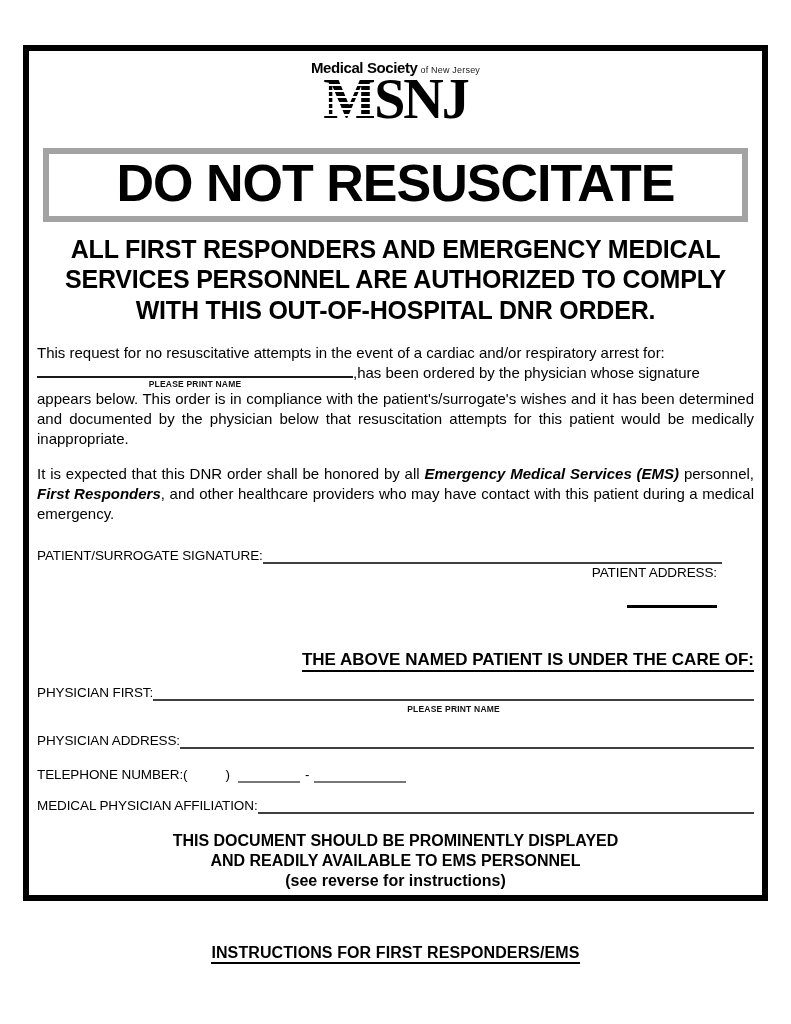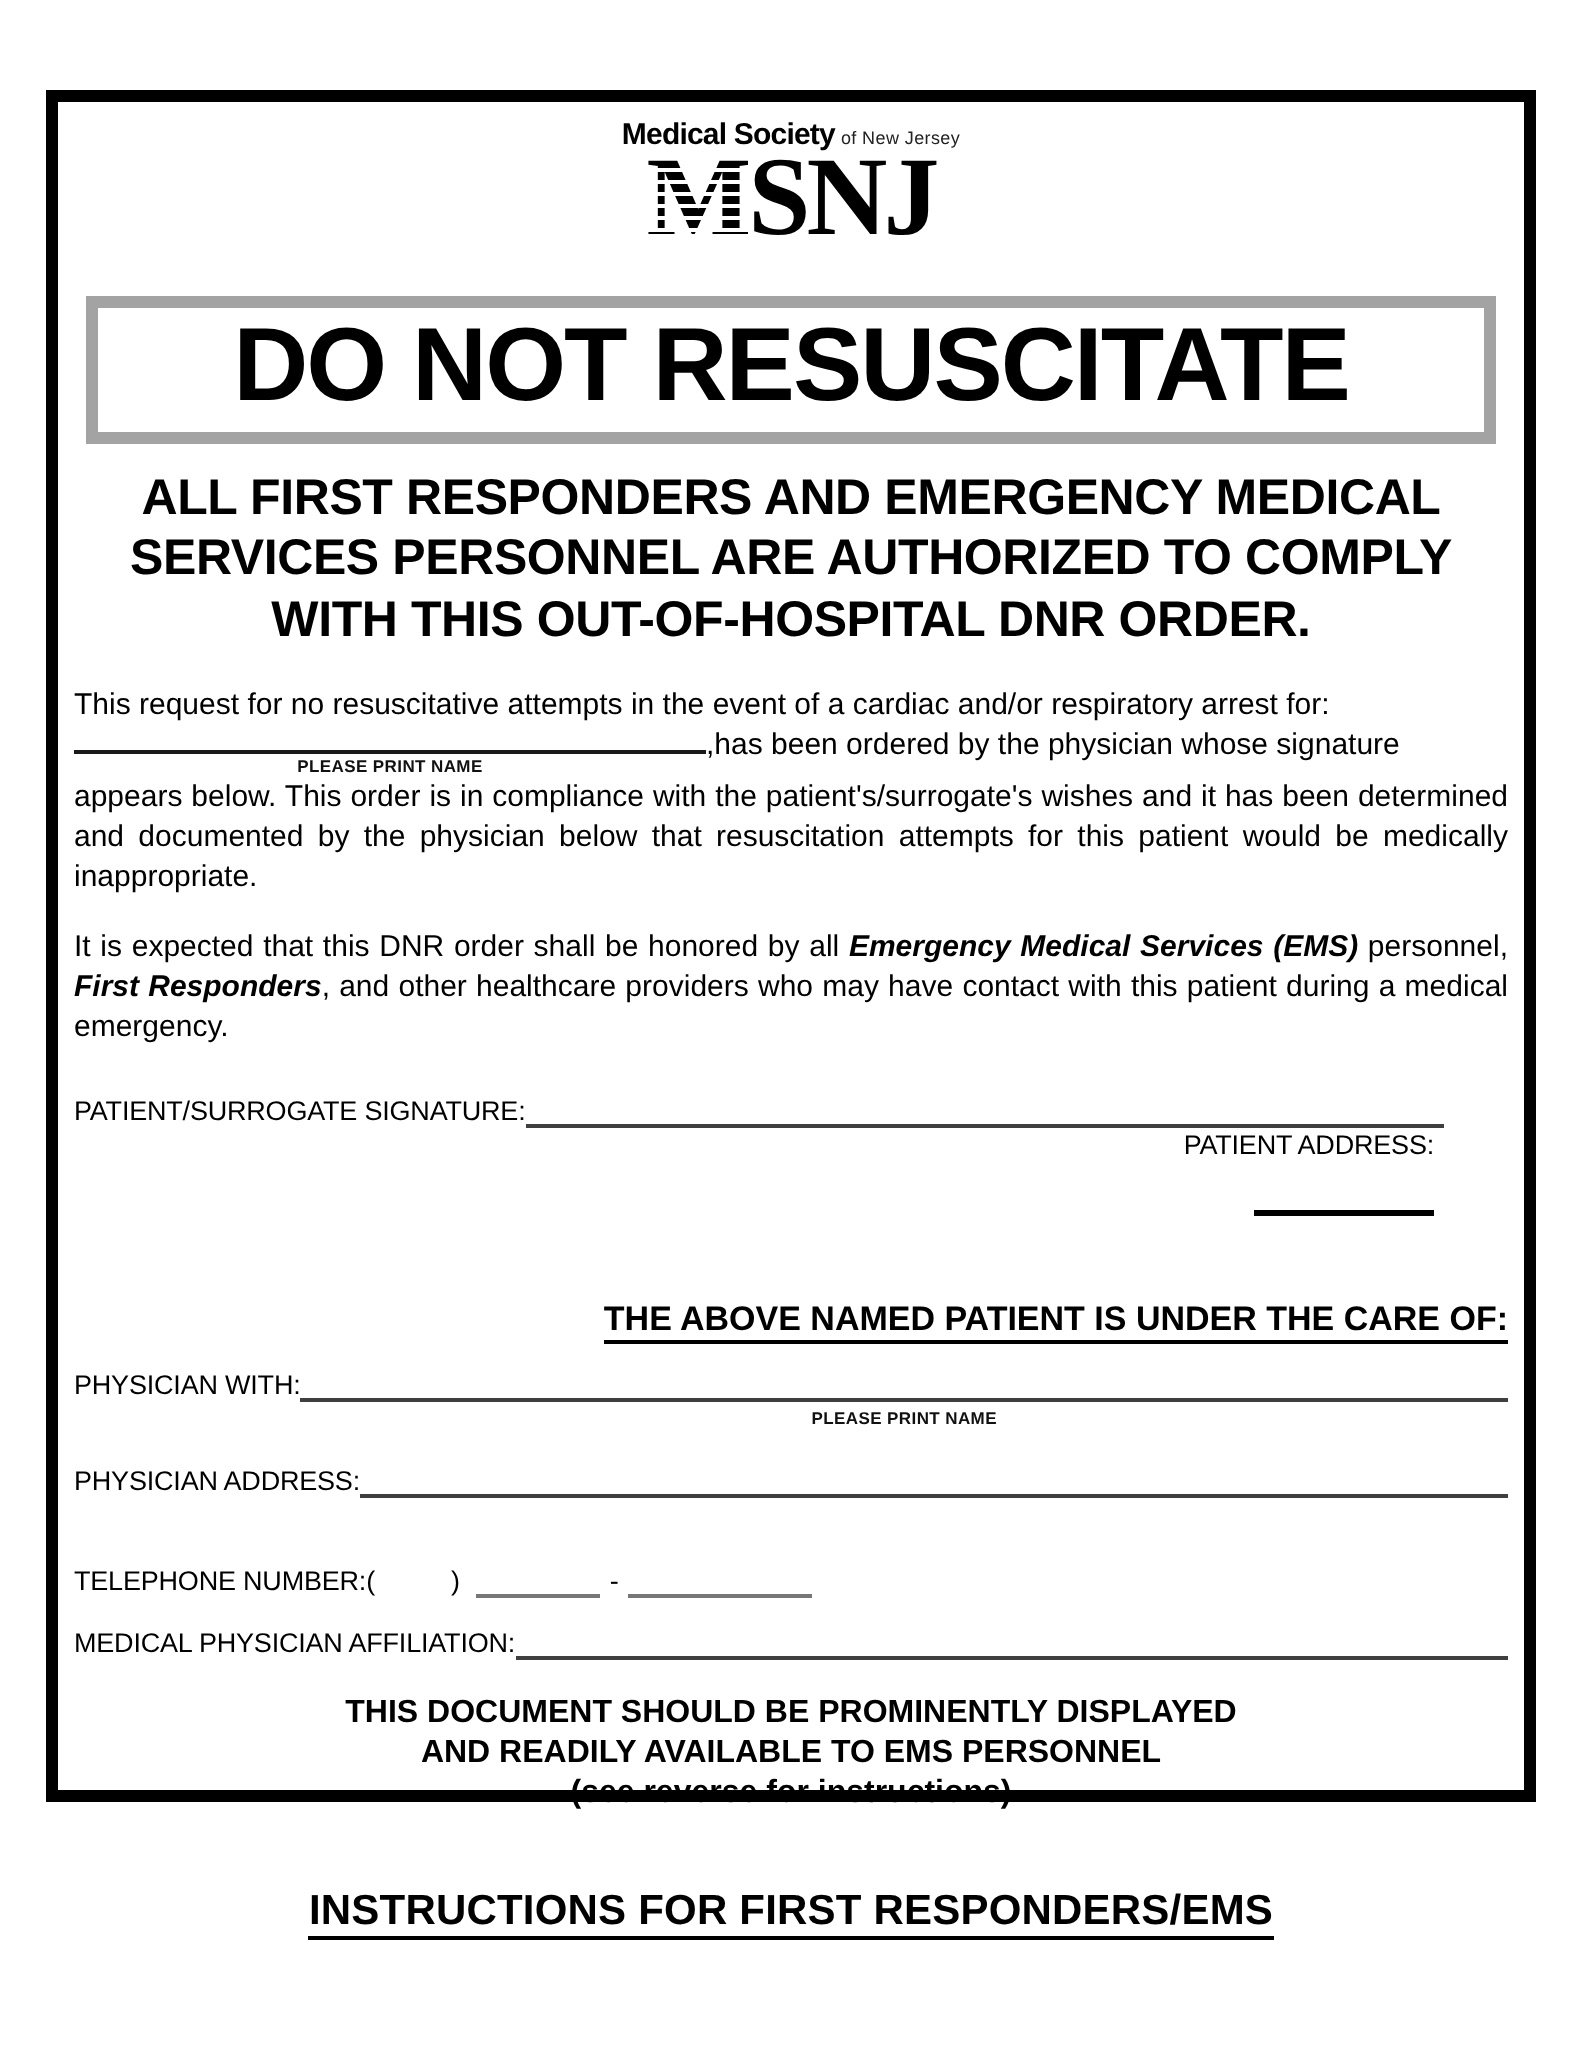--- a/index.html
+++ b/index.html
@@ -110,21 +110,21 @@
     letter-spacing: 0.2px;
     color: #111;
   }
   .row-sig      { margin-top: 24px; padding-right: 32px; }
   .row-addr     { padding-right: 37px; flex-direction: column; }
   .addr-tail { flex: none; width: 90px; border-bottom: 3px solid #000; height: 7px; margin-bottom: 1px; }
   .care-heading { margin-top: 41px; text-align: right; font-size: 17px; font-weight: bold; }
   .care-heading span { border-bottom: 2.5px solid #000; padding-bottom: 1px; }
   .row-physname { margin-top: 15px; }
   .row-physaddr { margin-top: 31px; }
-  .row-tel      { margin-top: 33px; }
+  .row-tel      { margin-top: 17px; }
   .row-fac      { margin-top: 14px; }
   .row-physsig  { margin-top: 13px; }
   .paren-gap { display: inline-block; width: 38px; }
   .ph { display: inline-block; border-bottom: 2px solid #777; height: 5px; margin: 0 5px 1px 5px; }
   .ph-a { width: 62px; margin-left: 8px; }
   .ph-b { width: 92px; }
   .sig-line { flex: 1; }
   .date-line { flex: none; width: 104px; border-bottom: 2px solid #3f3f3f; height: 6px; margin-bottom: 1px; }
   
   .notice {
@@ -133,21 +133,21 @@
     font-weight: bold;
     font-size: 16px;
     line-height: 1.25;
   }
   
   .footer {
     position: absolute;
     left: 0; right: 0;
     top: 944px;
     text-align: center;
-    font-size: 21px;
+    font-size: 16px;
     font-weight: bold;
     letter-spacing: 0.1px;
   }
   .footer span { border-bottom: 2.5px solid #000; padding-bottom: 1px; }
 </style>
 </head>
 <body>
 
 <div class="page">
   <div class="main-box">
@@ -186,21 +186,21 @@
       <span class="label">PATIENT ADDRESS:</span>&nbsp;
       <span class="fl"></span>
       <span class="addr-tail"></span>
     </div>
 
     <div class="care-heading">
       <span>THE ABOVE  NAMED PATIENT IS UNDER THE CARE OF:</span>
     </div>
 
     <div class="form-row row-physname">
-      <span class="label">PHYSICIAN WITH:</span>
+      <span class="label">PHYSICIAN FIRST:</span>
       <span class="fl-wrap">
         <span class="fl-inner"></span>
         <span class="fl-hint">PLEASE PRINT NAME</span>
       </span>
     </div>
 
     <div class="form-row row-physaddr">
       <span class="label">PHYSICIAN ADDRESS:</span>
       <span class="fl"></span>
     </div>

